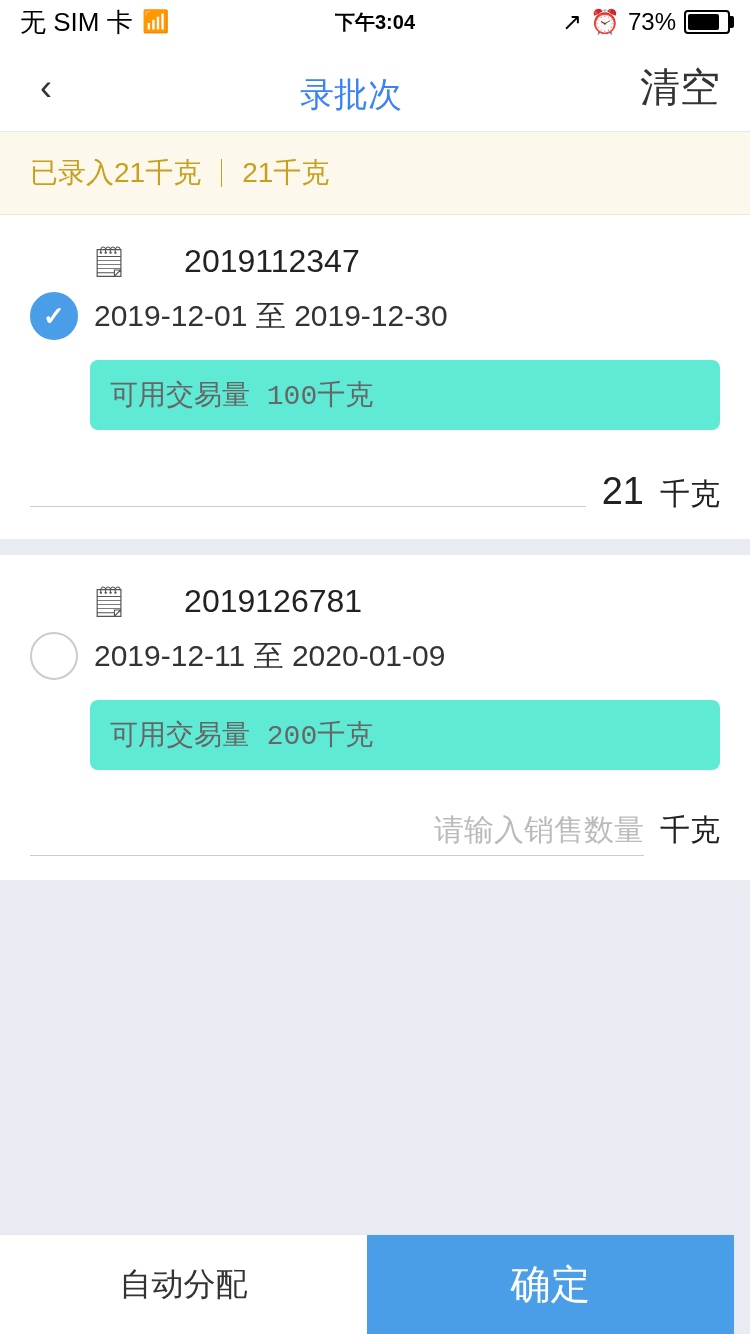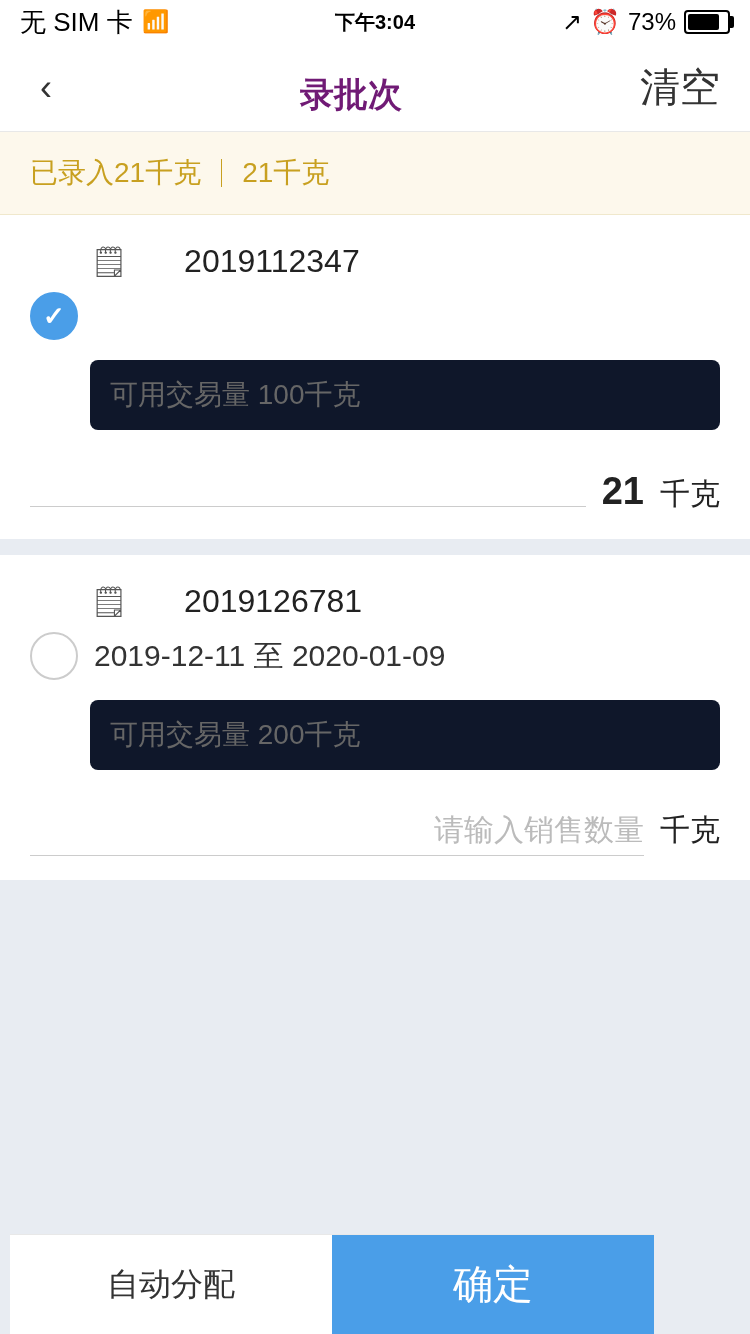--- a/index.html
+++ b/index.html
@@ -89,22 +89,22 @@
       border-bottom: 1px solid #e8e8e8;
     }
     .nav-back {
       font-size: 36px;
       color: #333;
       cursor: pointer;
       padding: 10px;
     }
     .nav-title {
       font-size: 34px;
-      font-weight: 700;
-      color: #701a75;
+      font-weight: 400;
+      color: #3b82f6;
       margin-top: 15px;
     }
     .nav-clear {
       font-size: 40px;
       color: #333;
       cursor: pointer;
     }
 
     
     .info-banner {
@@ -180,43 +180,44 @@
       content: '✓';
       color: #fff;
       font-size: 26px;
       font-weight: bold;
     }
     .batch-date-text {
       font-size: 30px;
       color: #333;
     }
     .batch-avail-row {
-      background: #0f172a;
+      background: #5eead4;
       border-radius: 8px;
       padding: 16px 20px;
       margin: 0 0 0 60px;
       margin-bottom: 24px;
+      font-family: Liberation Mono, monospace;
     }
     .batch-avail-text {
       font-size: 28px;
       color: #666;
     }
 
     
     .quantity-row {
       display: flex;
       align-items: baseline;
       justify-content: flex-end;
       padding: 16px 30px 24px 30px;
       gap: 16px;
     }
     .quantity-value {
       font-size: 38px;
       color: #222;
-      font-weight: 700;
+      font-weight: 400;
     }
     .quantity-unit {
       font-size: 30px;
       color: #222;
     }
     .quantity-divider {
       width: 200px;
       height: 1px;
       background: #ccc;
       align-self: flex-end;
@@ -259,22 +260,22 @@
       flex: 1;
       display: flex;
       flex-direction: column;
       align-items: flex-end;
     }
 
     
     .bottom-buttons {
       position: fixed;
       bottom: 0;
-      left: 10px;
-      width: 644px;
+      left: 0;
+      width: 734px;
       height: 100px;
       display: flex;
       background: #fff;
       border-top: 1px solid #e8e8e8;
     }
     .btn-auto {
       flex: 1;
       display: flex;
       align-items: center;
       justify-content: center;
@@ -338,20 +339,21 @@
   </div>
 
   <div class="card">
     <div class="batch-item">
       <div class="batch-id-row">
         <span class="batch-id-icon">🗒</span>
         <span class="batch-id-text">2019112347</span>
       </div>
       <div class="batch-date-row">
         <div class="radio-circle checked"></div>
+        <span class="batch-date-text">2019-12-01 至 2019-12-30</span>
       </div>
       <div class="batch-avail-row">
         <span class="batch-avail-text">可用交易量 100千克</span>
       </div>
     </div>
     <div class="quantity-row">
       <div class="quantity-divider"></div>
       <span class="quantity-value">21</span>
       <span class="quantity-unit">千克</span>
     </div>

